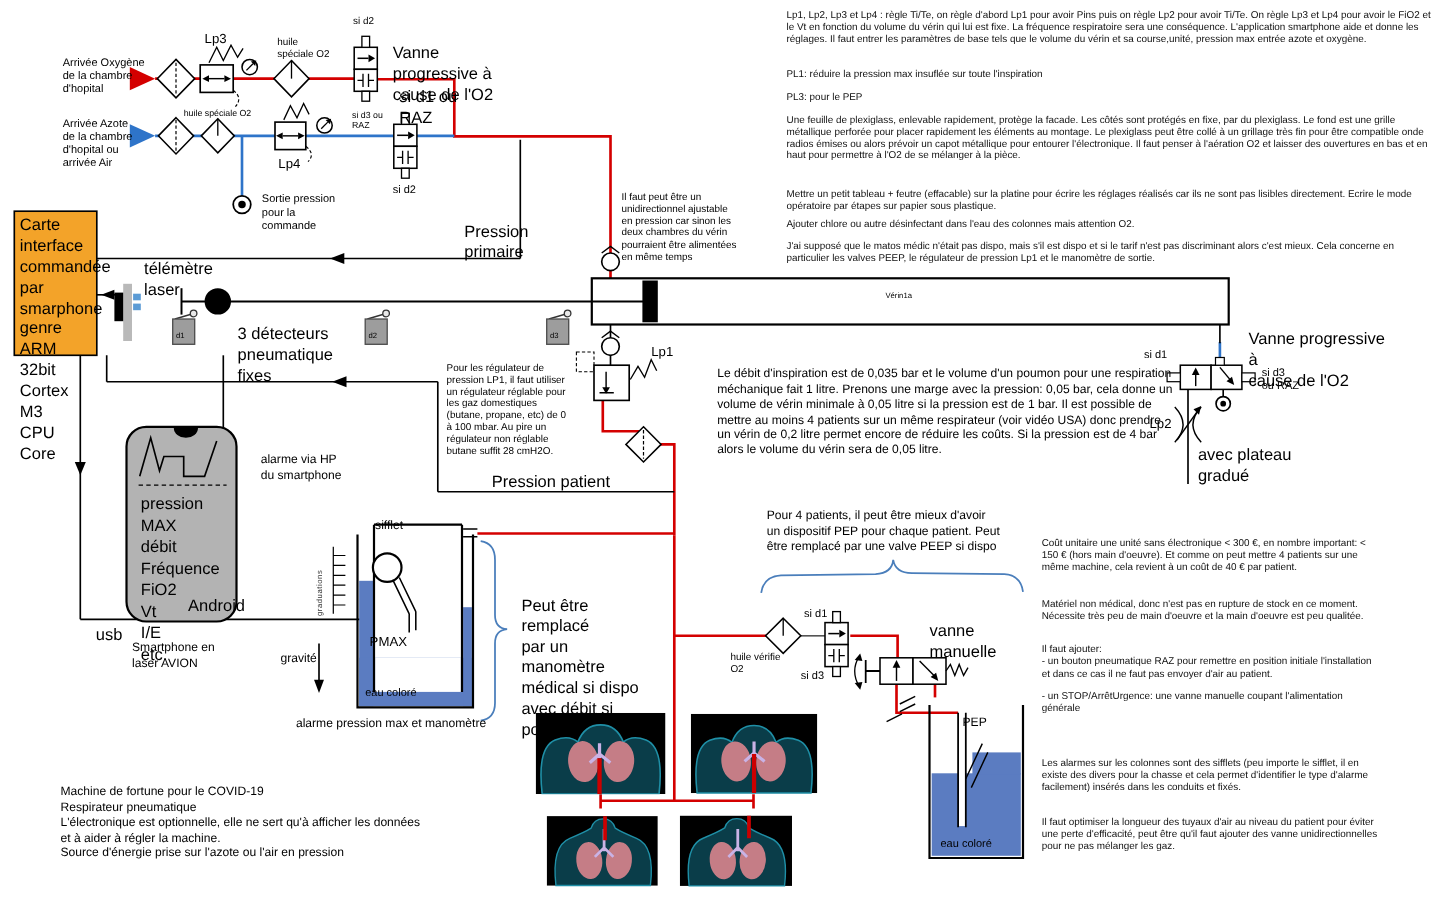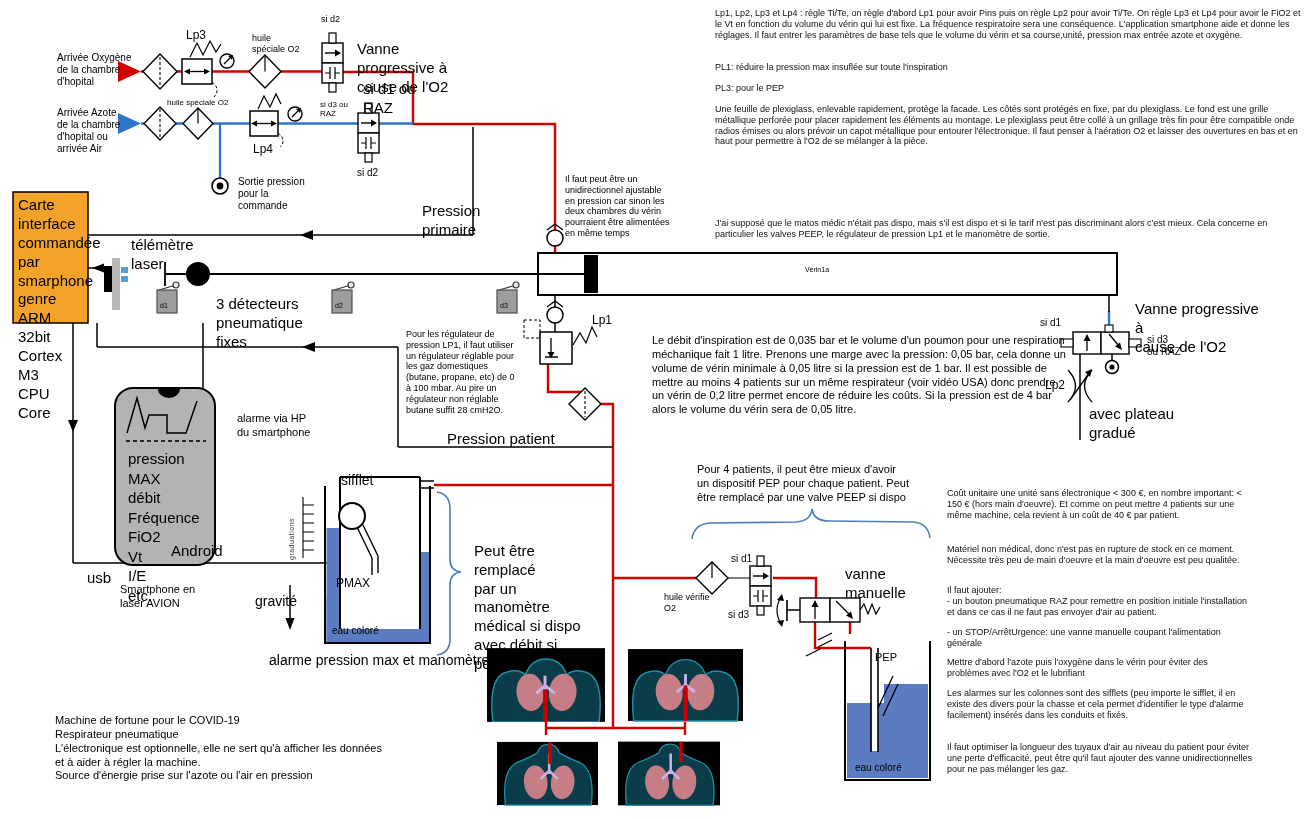--- a/index.html
+++ b/index.html
@@ -3,21 +3,21 @@
 <meta charset="utf-8">
 <style>
   html,body{margin:0;padding:0;background:#fff}
   .canvas{position:relative;width:1315px;height:819px;background:#fff;
           font-family:"Liberation Sans",sans-serif;overflow:hidden}
   svg.layer{position:absolute;left:0;top:0}
   .t{position:absolute;color:#000;white-space:pre-line;line-height:1.18}
   .f7{font-size:7px}
   .f8{font-size:8px;line-height:1.15}
   .f9{font-size:9px;line-height:1.2}
-  .f95{font-size:14px}
+  .f95{font-size:11px}
   .f10{font-size:10px;line-height:1.2}
   .f105{font-size:15px;line-height:1.25}
   .f11{font-size:11px;line-height:1.26}
   .f12{font-size:12px}
   .note{font-size:9px;line-height:1.2;color:#101010}
   .vert{writing-mode:vertical-rl;transform:rotate(180deg);font-size:7px;color:#333;letter-spacing:.5px}
   .img{position:absolute}
 </style>
 </head>
 <body>
@@ -400,24 +400,25 @@
 <div class="t f11" style="left:55px;top:714px;width:420px">Machine de fortune pour le COVID-19
 Respirateur pneumatique
 L'électronique est optionnelle, elle ne sert qu'à afficher les données
 et à aider à régler la machine.
 Source d'énergie prise sur l'azote ou l'air en pression</div>
 
 <div class="t note" style="left:715px;top:8px;width:588px">Lp1, Lp2, Lp3 et Lp4 : règle Ti/Te, on règle d'abord Lp1 pour avoir Pins puis on règle Lp2 pour avoir Ti/Te. On règle Lp3 et Lp4 pour avoir le FiO2 et le Vt en fonction du volume du vérin qui lui est fixe. La fréquence respiratoire sera une conséquence. L'application smartphone aide et donne les réglages. Il faut entrer les paramètres de base tels que le volume du vérin et sa course,unité, pression max entrée azote et oxygène.</div>
 <div class="t note" style="left:715px;top:62px;width:588px">PL1: réduire la pression max insuflée sur toute l'inspiration</div>
 <div class="t note" style="left:715px;top:83px;width:588px">PL3: pour le PEP</div>
 <div class="t note" style="left:715px;top:104px;width:588px">Une feuille de plexiglass, enlevable rapidement, protège la facade. Les côtés sont protégés en fixe, par du plexiglass. Le fond est une grille métallique perforée pour placer rapidement les éléments au montage. Le plexiglass peut être collé à un grillage très fin pour être compatible onde radios émises ou alors prévoir un capot métallique pour entourer l'électronique. Il faut penser à l'aération O2 et laisser des ouvertures en bas et en haut pour permettre à l'O2 de se mélanger à la pièce.</div>
+<div class="t note" style="left:715px;top:171px;width:588px">Mettre un petit tableau + feutre (effacable) sur la platine pour écrire les réglages réalisés car ils ne sont pas lisibles directement. Ecrire le mode opératoire par étapes sur papier sous plastique.</div>
+<div class="t note" style="left:715px;top:198px;width:588px">Ajouter chlore ou autre désinfectant dans l'eau des colonnes mais attention O2.</div>
 <div class="t note" style="left:715px;top:218px;width:588px">J'ai supposé que le matos médic n'était pas dispo, mais s'il est dispo et si le tarif n'est pas discriminant alors c'est mieux. Cela concerne en particulier les valves PEEP, le régulateur de pression Lp1 et le manomètre de sortie.</div>
 
 <div class="t note" style="left:947px;top:488px;width:305px">Coût unitaire une unité sans électronique &lt; 300 €, en nombre important: &lt; 150 € (hors main d'oeuvre). Et comme on peut mettre 4 patients sur une même machine, cela revient à un coût de 40 € par patient.</div>
 <div class="t note" style="left:947px;top:544px;width:305px">Matériel non médical, donc n'est pas en rupture de stock en ce moment. Nécessite très peu de main d'oeuvre et la main d'oeuvre est peu qualitée.</div>
 <div class="t note" style="left:947px;top:585px;width:305px">Il faut ajouter:
 - un bouton pneumatique RAZ pour remettre en position initiale l'installation et dans ce cas il ne faut pas envoyer d'air au patient.</div>
 <div class="t note" style="left:947px;top:627px;width:305px">- un STOP/ArrêtUrgence: une vanne manuelle coupant l'alimentation générale</div>
-<div class="t note" style="left:947px;top:657px;width:305px">Mettre d'abord l'azote puis l'oxygène dans le vérin pour éviter des problèmes avec l'O2 et le lubrifiant</div>
 <div class="t note" style="left:947px;top:742px;width:305px">Il faut optimiser la longueur des tuyaux d'air au niveau du patient pour éviter une perte d'efficacité, peut être qu'il faut ajouter des vanne unidirectionnelles pour ne pas mélanger les gaz.</div>
 <div class="t note" style="left:947px;top:688px;width:305px">Les alarmes sur les colonnes sont des sifflets (peu importe le sifflet, il en existe des divers pour la chasse et cela permet d'identifier le type d'alarme facilement) insérés dans les conduits et fixés.</div>
 
 </div>
 
 </body></html>

